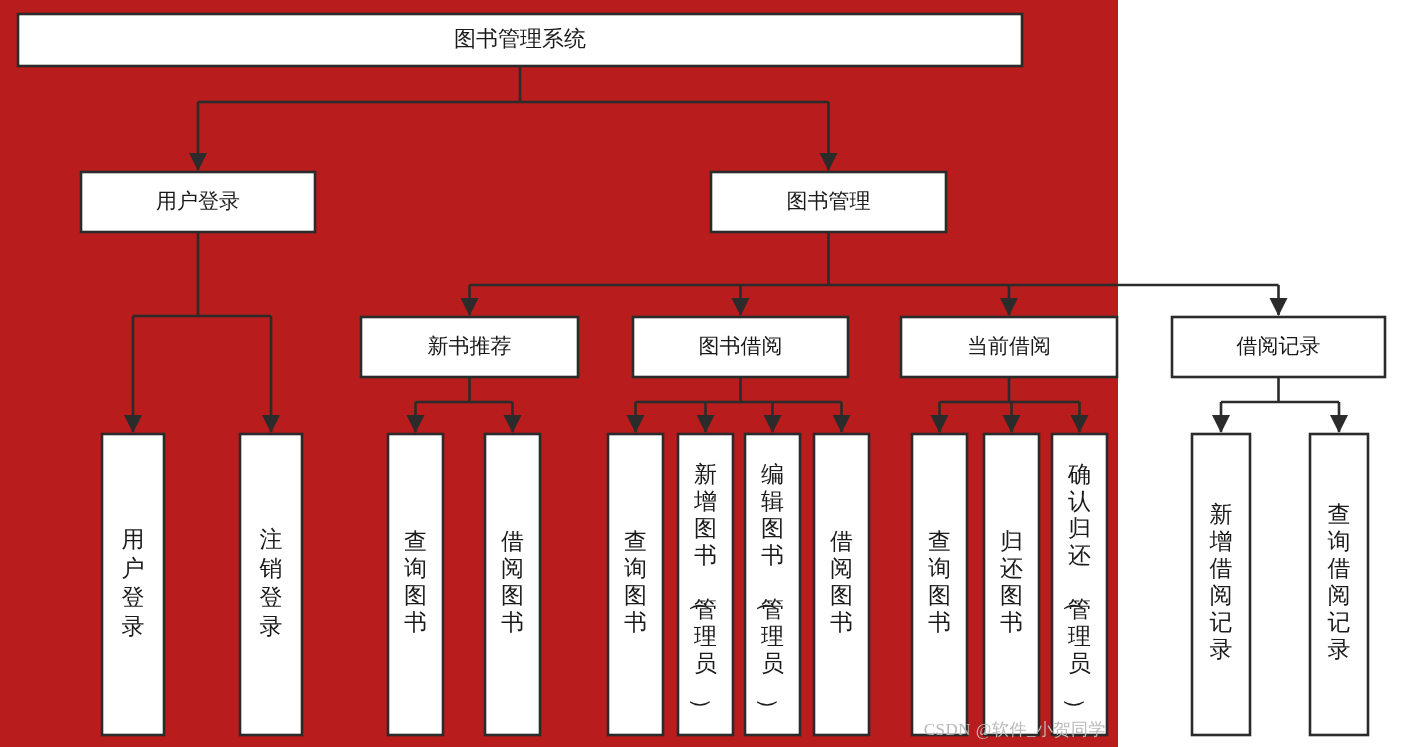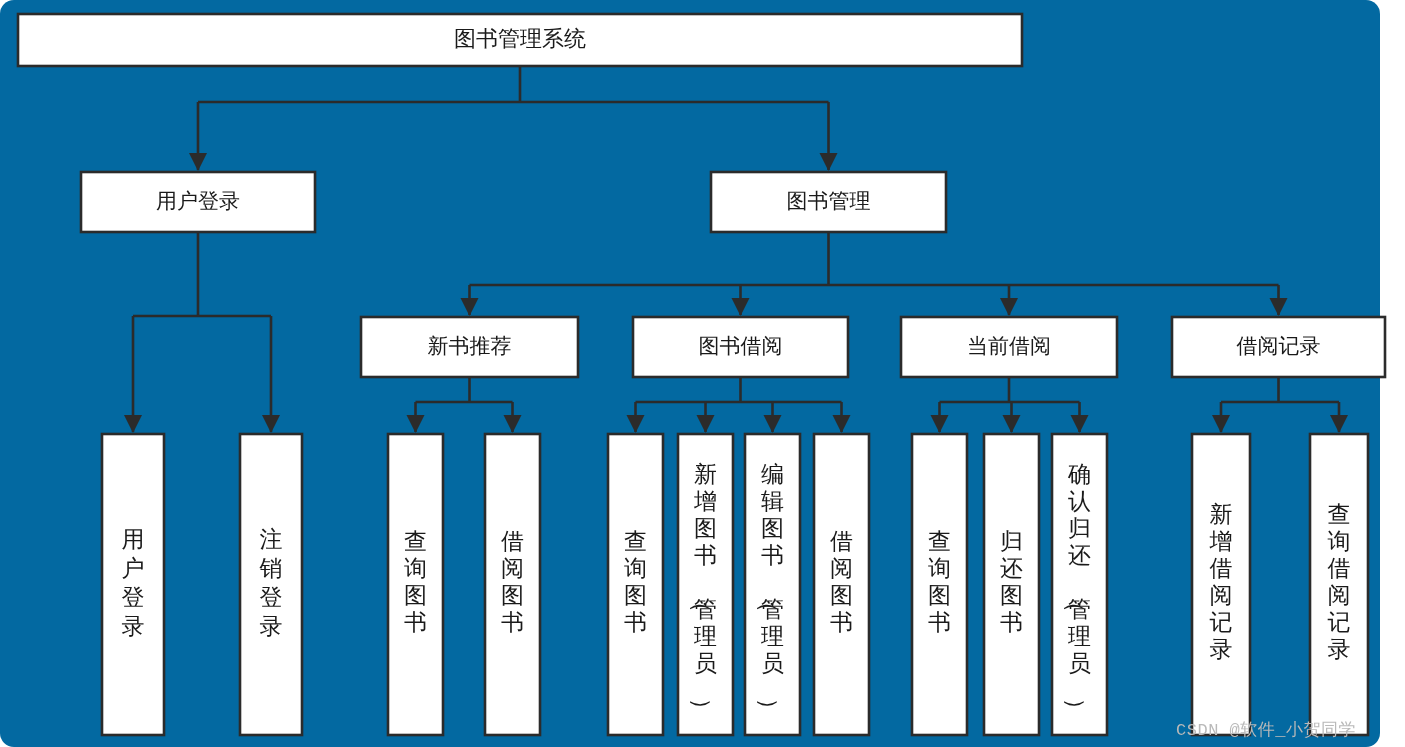--- a/index.html
+++ b/index.html
@@ -8,24 +8,23 @@
     background: #ffffff;
   }
   body {
     width: 1405px;
     height: 747px;
     font-family: "Liberation Sans", "DejaVu Sans", sans-serif;
     overflow: hidden;
   }
   #diagram-root {
     position: relative;
-    width: 1380px;
+    width: 1118px;
     height: 747px;
-    background: #0369a1;
-    border-radius: 14px;
+    background: #b91c1c;
   }
   svg#tree-svg {
     position: absolute;
     left: 0;
     top: 0;
     width: 1405px;
     height: 747px;
     display: block;
   }
   .node-box {
@@ -54,23 +53,23 @@
     stroke-width: 2.6;
     fill: none;
     stroke-linecap: butt;
   }
   .arrow-head {
     fill: #2b2b2b;
     stroke: none;
   }
   .watermark {
     position: absolute;
-    right: 24px;
+    right: 12px;
     bottom: 6px;
-    font-family: Liberation Mono, monospace;
+    font-family: Liberation Serif, serif;
     font-size: 17px;
     color: #b9b9b9;
     letter-spacing: 0.5px;
     white-space: nowrap;
     user-select: none;
   }
 </style>
 </head>
 <body>
 

